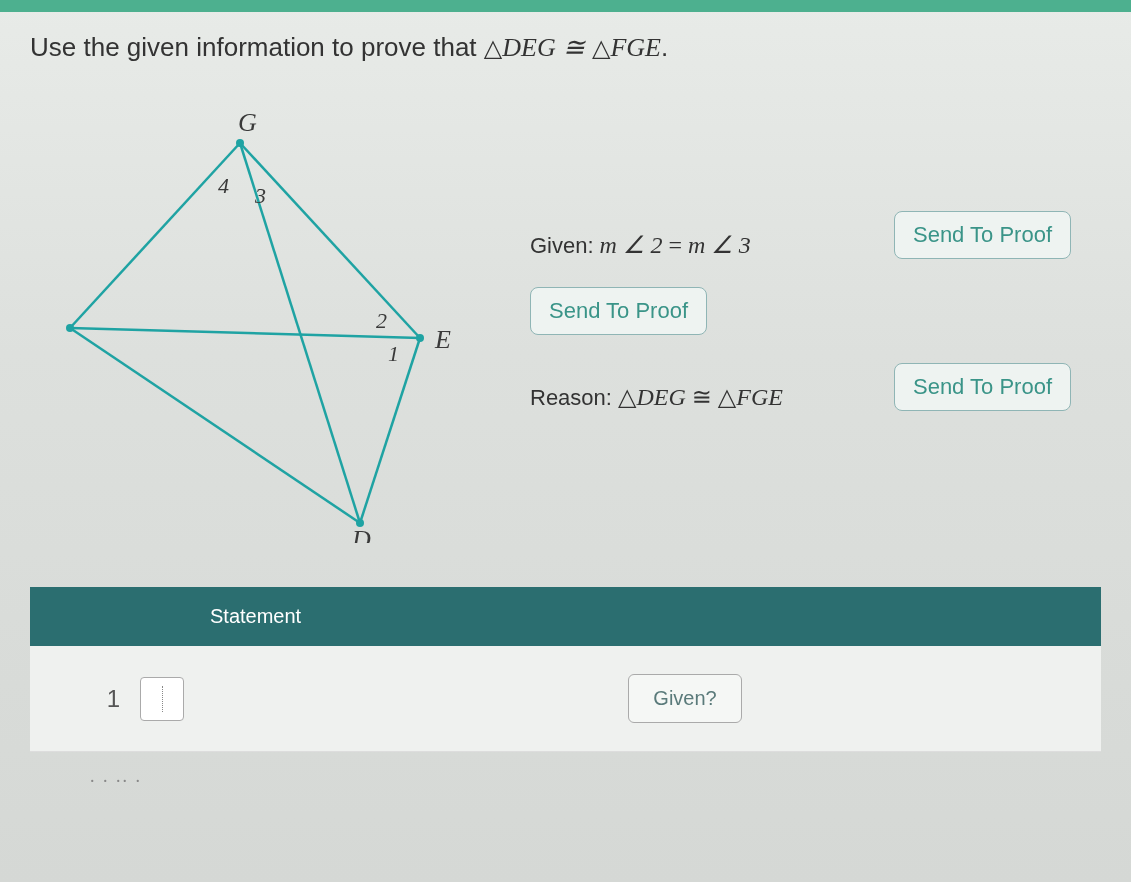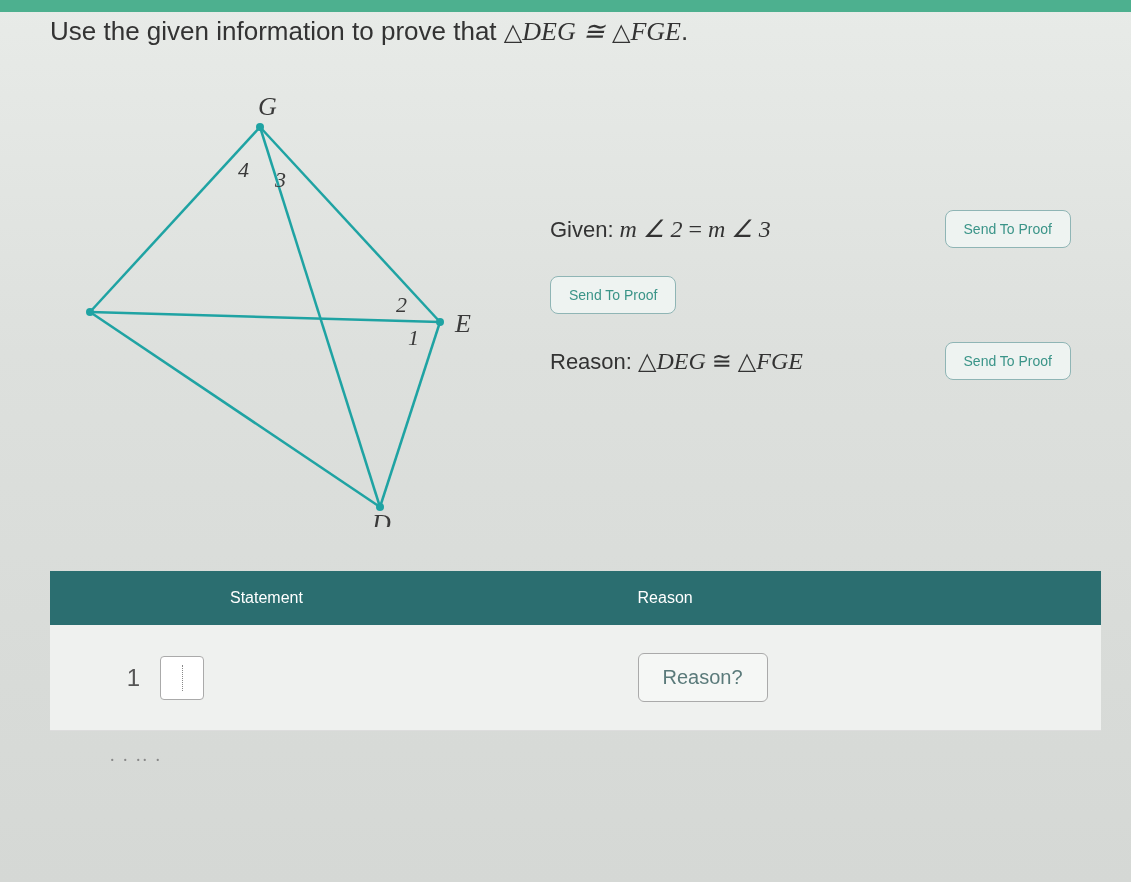--- a/index.html
+++ b/index.html
@@ -10,72 +10,71 @@
       height: 882px;
       overflow: hidden;
       position: relative;
     }
     .header-bar {
       background: #4db08f;
       height: 12px;
       width: 100%;
     }
     .content {
-      padding: 4px 30px;
-      margin-left: 20px;
+      padding: 20px 30px;
     }
     .prompt {
       font-size: 26px;
       color: #333;
       margin-bottom: 30px;
       font-family: -apple-system, Helvetica, Arial, sans-serif;
       font-weight: 400;
     }
     .prompt .math { font-style: italic; font-family: 'Times New Roman', serif; }
     .tri { font-style: normal; font-size: 24px; }
     .work-area {
       display: flex;
       align-items: center;
       gap: 60px;
       padding: 10px 30px 20px 30px;
     }
     .diagram-wrap { width: 410px; }
     .givens { flex: 1; }
     .given-row {
       display: flex;
-      align-items: center;
+      align-items: flex-end;
       justify-content: space-between;
       margin-bottom: 28px;
       gap: 20px;
     }
     .given-text {
       font-size: 24px;
       color: #333;
       font-family: 'Times New Roman', serif;
     }
     .given-text .lbl { font-family: -apple-system, Helvetica, Arial, sans-serif; font-size: 22px;}
     .send-btn {
       border: 1px solid #8fb5b5;
       background: #eef3f1;
       color: #3a9488;
       border-radius: 8px;
       padding: 10px 18px;
-      font-size: 14px;
+      font-size: 22px;
       font-family: -apple-system, Helvetica, Arial, sans-serif;
       cursor: pointer;
       white-space: nowrap;
     }
     .proof-table { margin-top: 20px; }
     .table-header {
       background: #2b6e70;
       color: #fff;
       display: flex;
       padding: 18px 0;
       font-family: -apple-system, Helvetica, Arial, sans-serif;
-      font-size: 16px;
+      font-size: 20px;
     }
     .col-stmt { width: 54%; padding-left: 180px; }
     .col-reason { width: 46%; padding-left: 20px; }
     .table-row {
       background: #eff1ef;
       display: flex;
       align-items: center;
       padding: 28px 0;
       border-bottom: 1px solid #ddd;
     }
@@ -195,27 +194,26 @@
         </div>
         <button class="send-btn">Send To Proof</button>
       </div>
 
     </div>
   </div>
 
   <div class="proof-table">
     <div class="table-header">
       <div class="col-stmt">Statement</div>
-      <div class="col-reason">Reason</div>
     </div>
     <div class="table-row">
       <div class="row-num">1</div>
       <div style="flex:1">
         <div class="stmt-input"></div>
       </div>
       <div class="reason-cell">
-        <button class="reason-btn">Reason?</button>
+        <button class="reason-btn">Given?</button>
       </div>
     </div>
     <div class="footer-stub">. . .. .</div>
   </div>
 
 </div>
 
 </body></html>

